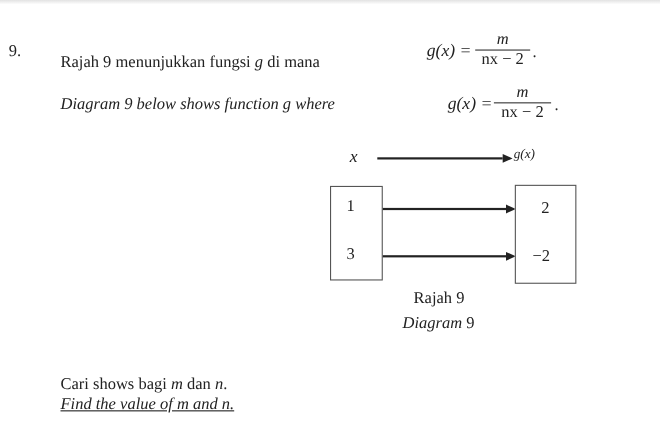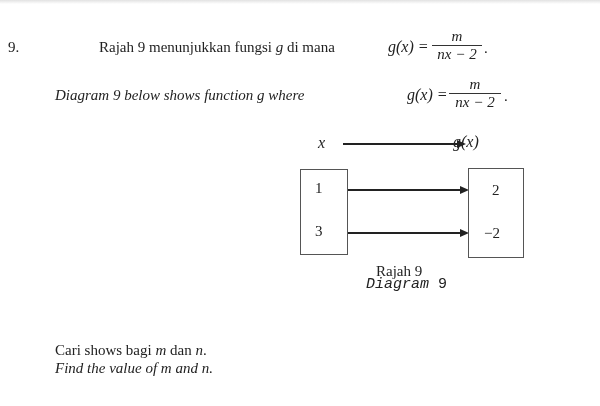--- a/index.html
+++ b/index.html
@@ -9,51 +9,51 @@
       font-family: "Liberation Serif", "DejaVu Serif", serif;
     }
     .topbar {
       position: absolute; left: 0; top: 0; width: 600px; height: 4px;
       background: linear-gradient(#e2e2e2, #ffffff);
     }
     .abs { position: absolute; white-space: nowrap; }
     .txt { font-size: 15px; line-height: 18px; }
     .it { font-style: italic; }
     .qnum { left: 8px; top: 38px; font-weight: normal; }
-    .line1 { left: 55px; top: 38px; margin-left: 44px; }
+    .line1 { left: 55px; top: 48px; }
     .line2 { left: 55px; top: 86px; font-style: italic; }
     .mathfn { font-size: 16px; margin-left: 12px; }
     .frac {
       position: absolute; display: flex; flex-direction: column; align-items: center;
       font-size: 15px; line-height: 17px;
     }
     .frac .num { font-style: italic; padding: 0 4px; }
     .frac .bar { height: 1px; background: #333; align-self: stretch; }
-    .frac .den { font-style: italic; padding: 0 2px; }
+    .frac .den { padding: 0 2px; }
     .frac1 { left: 432px; top: 28px; width: 50px; }
     .frac2 { left: 449px; top: 76px; width: 52px; }
     .period { font-size: 15px; }
 
     .maplabel-x { left: 318px; top: 134px; font-size: 16px; font-style: italic; }
-    .maplabel-gx { left: 453px; top: 133px; font-size: 16px; }
+    .maplabel-gx { left: 467px; top: 133px; font-size: 12px; }
     .arrowline { position: absolute; height: 1.5px; background: #222; }
     .arrowhead {
       position: absolute; width: 0; height: 0;
       border-top: 4px solid transparent; border-bottom: 4px solid transparent;
       border-left: 9px solid #222;
     }
     .box { position: absolute; border: 1.5px solid #555; box-sizing: border-box; background: #fff; }
     .box-domain { left: 300px; top: 169px; width: 48px; height: 86px; }
     .box-codomain { left: 468px; top: 168px; width: 56px; height: 90px; }
     .boxval { font-size: 15px; }
 
     .caption1 { left: 376px; top: 263px; font-size: 15px; text-align: center; }
-    .caption2 { left: 366px; top: 276px; font-size: 15px; font-family: Liberation Mono, monospace; }
+    .caption2 { left: 366px; top: 286px; font-size: 15px; }
     .q1 { left: 55px; top: 341px; }
-    .q2 { left: 55px; top: 359px; }
+    .q2 { left: 55px; top: 359px; text-decoration: underline; }
   </style>
 </head>
 <body>
 
 <div class="topbar"></div>
 
 <div class="abs txt qnum">9.</div>
 
 <div class="abs txt line1">
   <span>Rajah 9 menunjukkan fungsi </span><span class="it">g</span><span> di mana </span>

